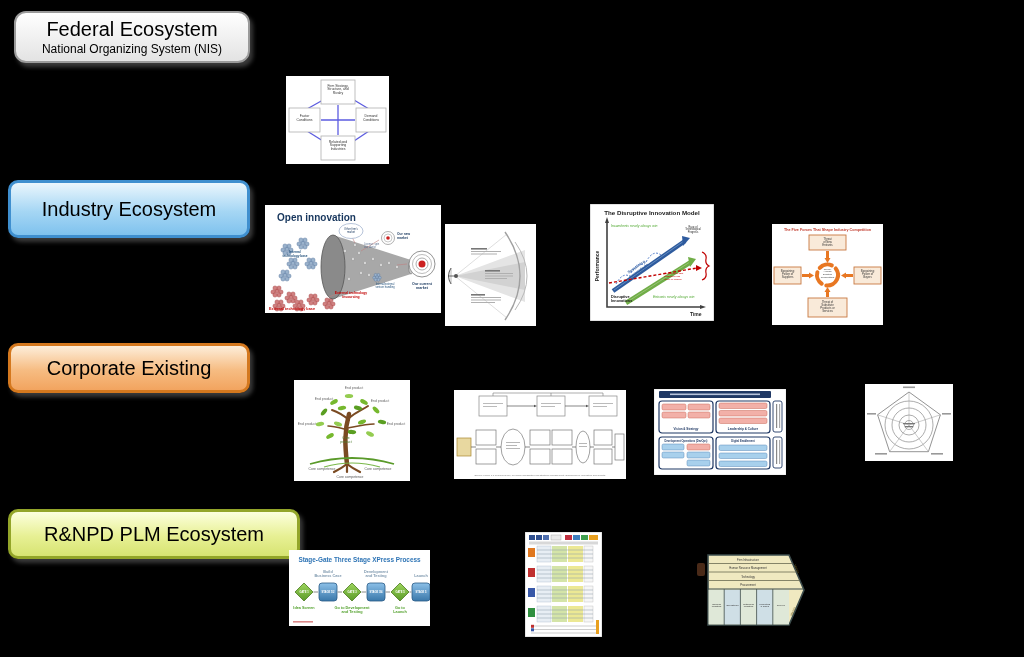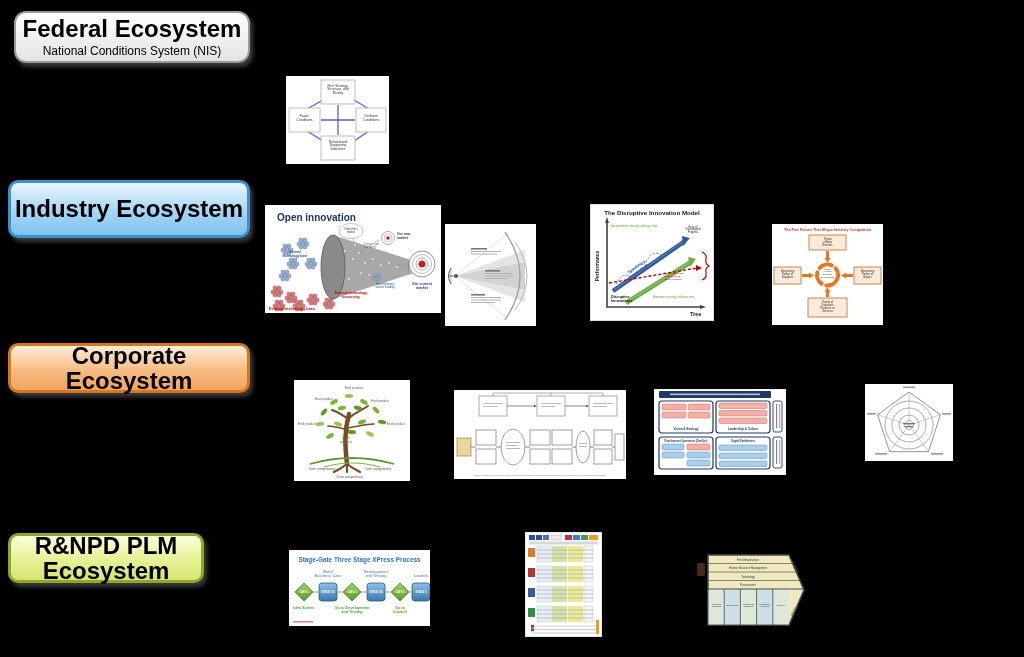--- a/index.html
+++ b/index.html
@@ -7,43 +7,43 @@
          font-family:"Liberation Sans",sans-serif;}
   .eco-box{position:absolute;box-sizing:border-box;display:flex;flex-direction:column;
            align-items:center;justify-content:center;text-align:center;border-radius:10px;
            box-shadow:3px 4px 4px rgba(115,115,115,.5);}
   #eco-federal{left:14px;top:11px;width:236px;height:52px;border-radius:12px;
            background:linear-gradient(#ffffff,#e3e3e3);border:2px solid #9a9a9a;}
   #eco-industry{left:8px;top:180px;width:242px;height:58px;
            background:linear-gradient(#eaf6fd,#a5d6f4 55%,#7fc2ee);border:3px solid #3f8fcf;}
   #eco-corporate{left:8px;top:343px;width:242px;height:50px;
            background:linear-gradient(#fdeeda,#f6bc82 55%,#f2a45f);border:3px solid #d4781e;}
-  #eco-rnpd{left:8px;top:509px;width:196px;height:50px;
-           background:linear-gradient(#fcffdd,#e7f094 55%,#d7e472);border:3px solid #93a529;margin-top:24px;}
-  .eco-title{font-size:24px;font-weight:bold;color:#000;line-height:1.05;}
+  #eco-rnpd{left:8px;top:509px;width:292px;height:50px;
+           background:linear-gradient(#fcffdd,#e7f094 55%,#d7e472);border:3px solid #93a529;}
+  .eco-title{font-size:20px;font-weight:normal;color:#000;line-height:1.05;}
   .eco-sub{font-size:12px;color:#000;margin-top:2px;}
   .thumb{position:absolute;}
   svg text{font-family:"Liberation Sans",sans-serif;}
   #brown-blob{position:absolute;left:697px;top:563px;width:8px;height:13px;
            background:#4a2a18;border-radius:2px;}
 </style>
 </head>
 <body>
 
 <div id="stage">
 
   <div class="eco-box" id="eco-federal">
     <div class="eco-title">Federal Ecosystem</div>
-    <div class="eco-sub">National Conditions System (NIS)</div>
+    <div class="eco-sub">National Organizing System (NIS)</div>
   </div>
   <div class="eco-box" id="eco-industry">
     <div class="eco-title">Industry Ecosystem</div>
   </div>
   <div class="eco-box" id="eco-corporate">
-    <div class="eco-title">Corporate Ecosystem</div>
+    <div class="eco-title">Corporate Existing</div>
   </div>
   <div class="eco-box" id="eco-rnpd">
     <div class="eco-title">R&amp;NPD PLM Ecosystem</div>
   </div>
 
   <svg class="thumb" style="left:286px;top:76px" width="103" height="88" viewBox="0 0 103 88">
     <rect width="103" height="88" fill="#ffffff"></rect>
     <g stroke="#5b5be0" stroke-width="1.3">
       <line x1="37" y1="24" x2="21" y2="33"></line>
         <line x1="68" y1="24" x2="83" y2="33"></line>

